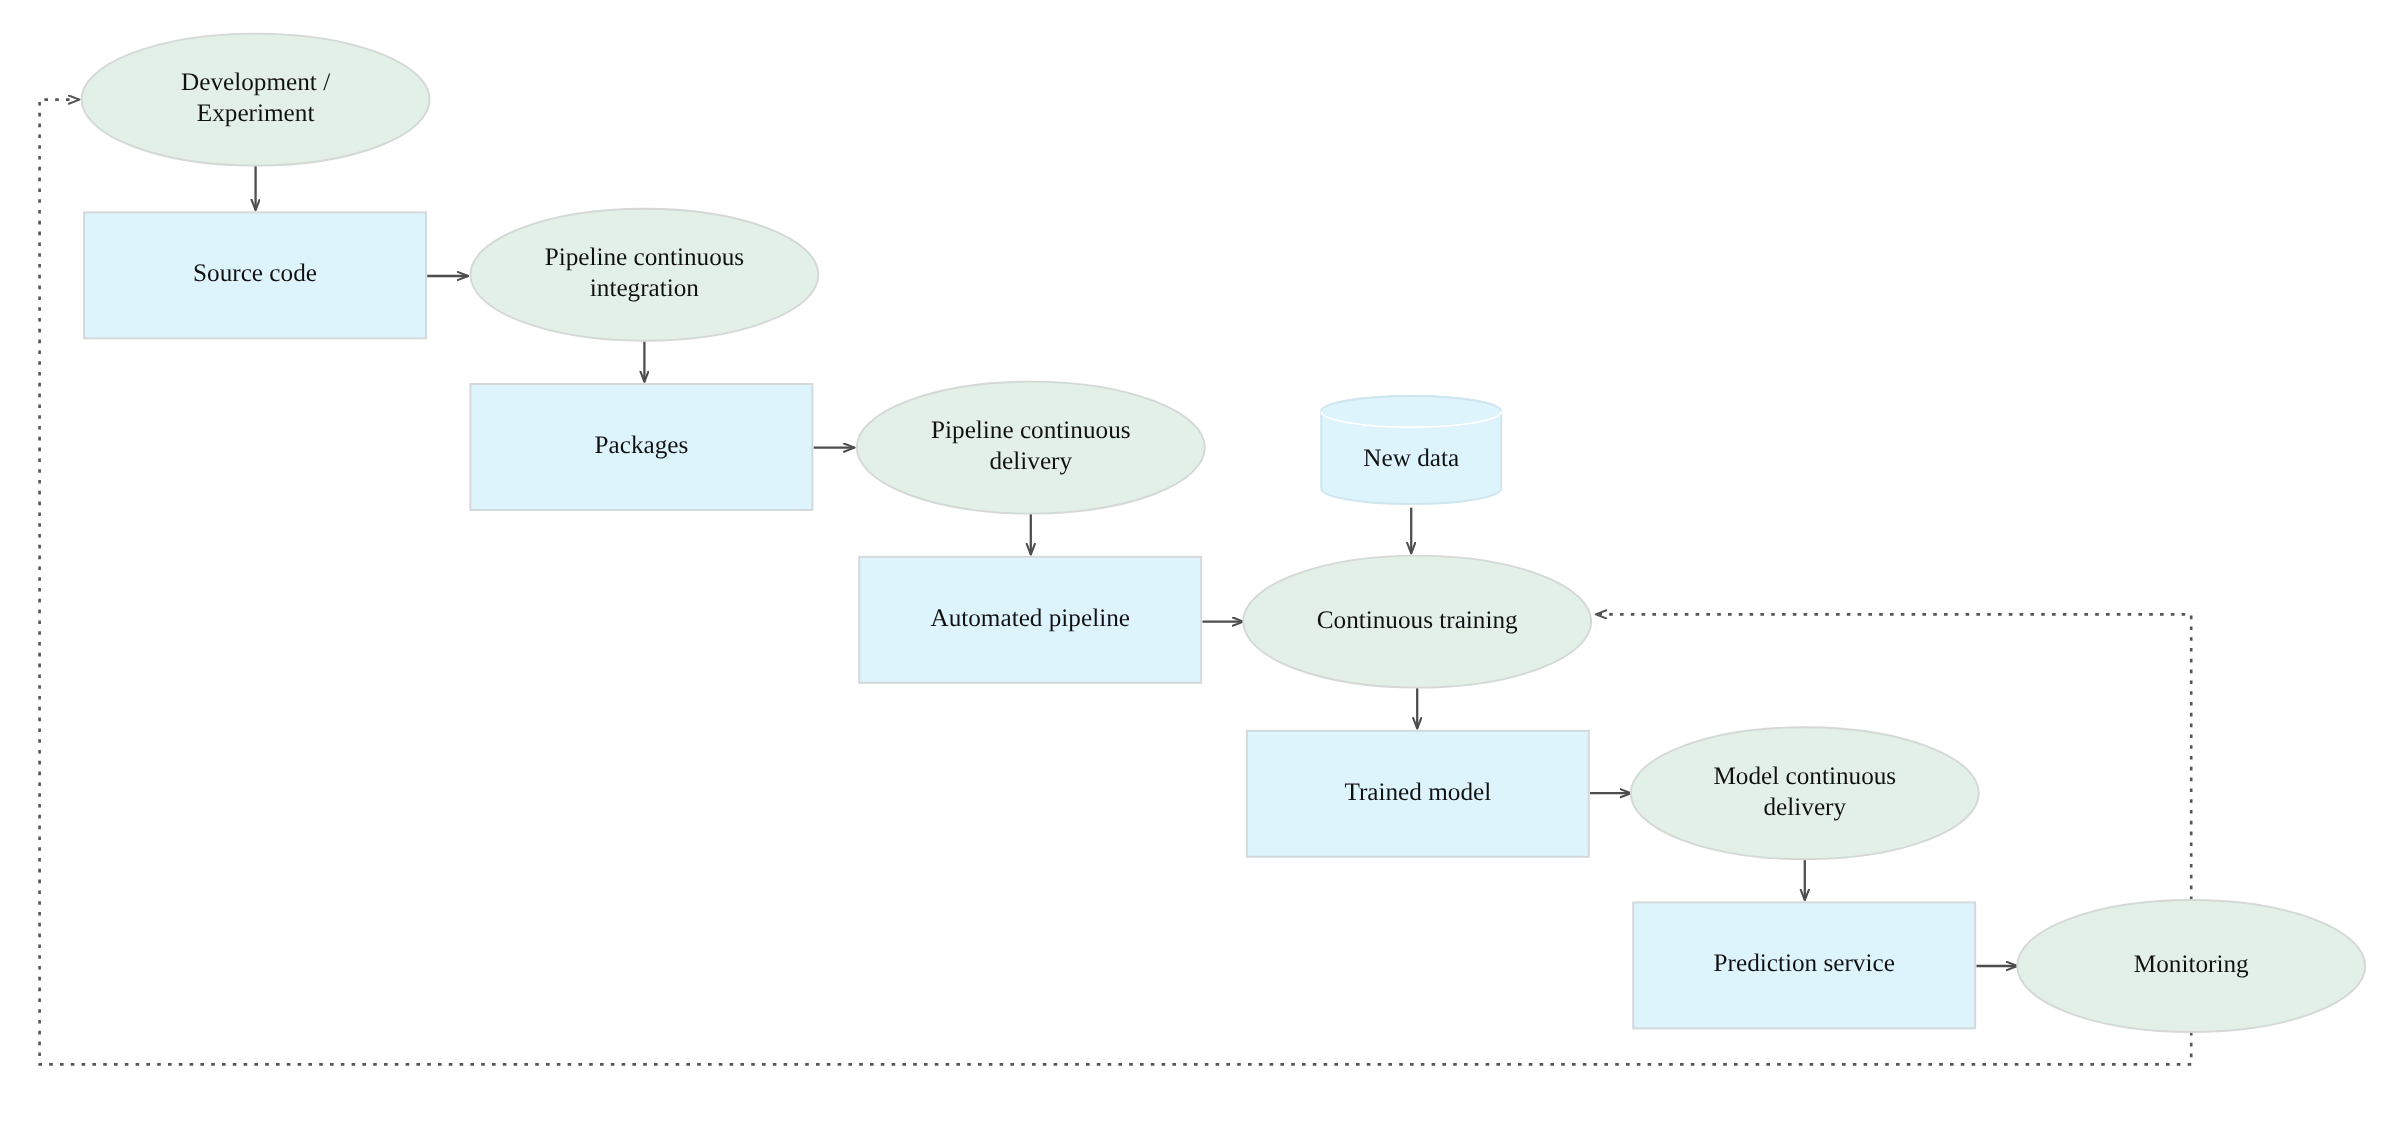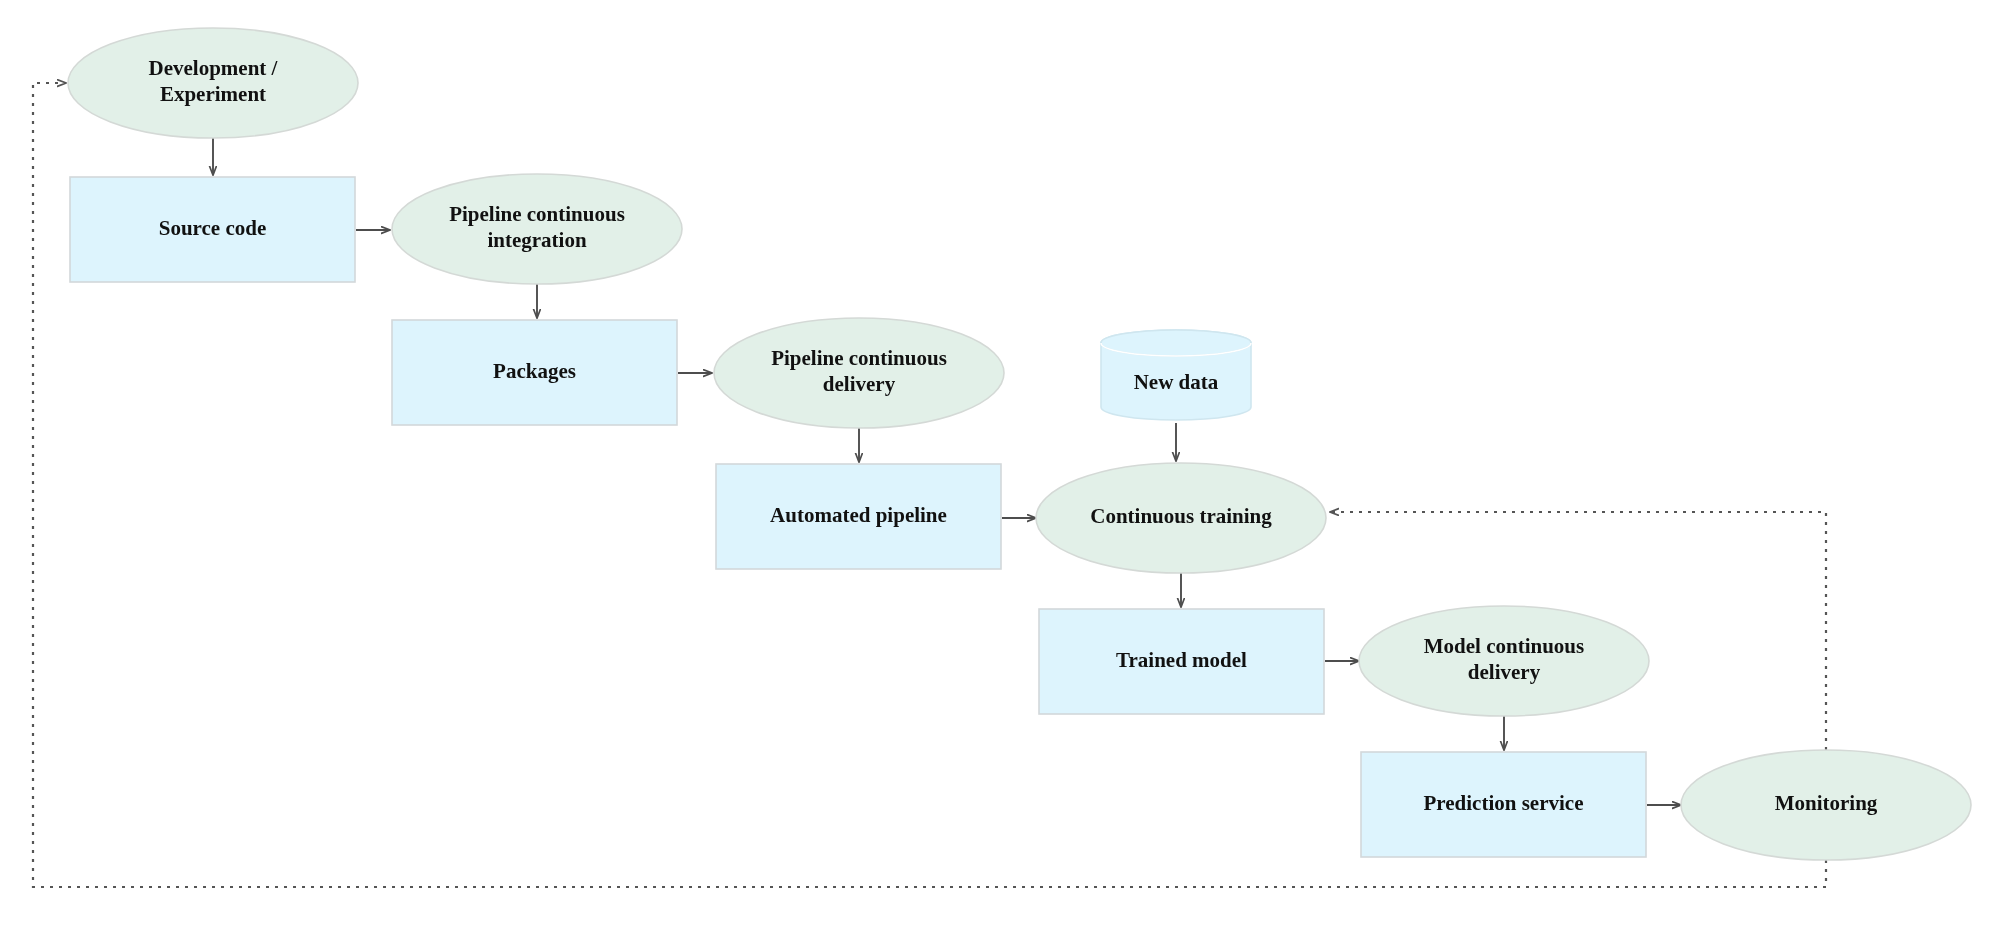--- a/index.html
+++ b/index.html
@@ -7,21 +7,20 @@
     padding: 0;
     background: #ffffff;
   }
   #diagram-root {
     position: relative;
     width: 2000px;
     height: 947px;
     background: #ffffff;
     font-family: "Liberation Serif", "DejaVu Serif", serif;
     overflow: hidden;
-    font-weight: bold;
   }
   svg#flow {
     display: block;
     width: 2000px;
     height: 947px;
   }
   .node-label {
     font-family: "Liberation Serif", "DejaVu Serif", serif;
     font-size: 21px;
     fill: #111111;

